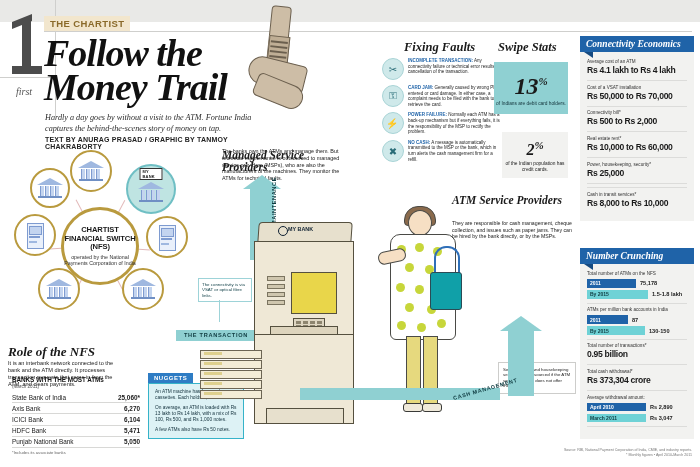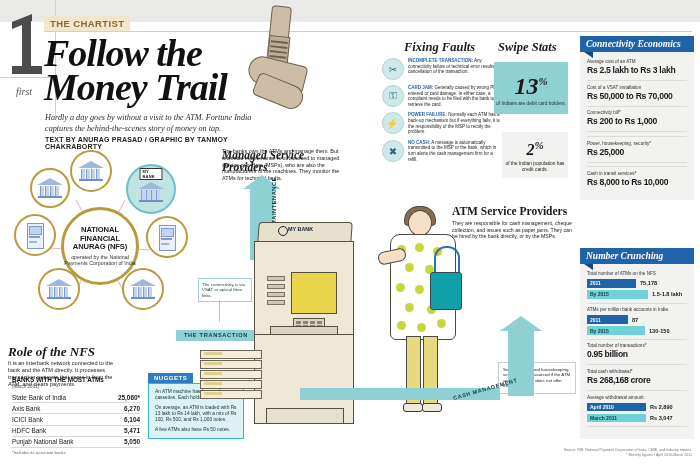--- a/index.html
+++ b/index.html
@@ -131,21 +131,21 @@
   .p-dress{position:absolute;left:8px;top:24px;width:64px;height:104px;background:#ffffff;border:1.3px solid #4a4a46;border-radius:10px 10px 6px 6px;}
   .p-dot{position:absolute;width:9px;height:9px;border-radius:50%;background:#c7d63a;}
   .p-legL{position:absolute;left:24px;top:126px;width:13px;height:70px;background:#e6d97e;border:1.2px solid #4a4a46;}
   .p-legR{position:absolute;left:41px;top:126px;width:13px;height:70px;background:#e6d97e;border:1.2px solid #4a4a46;}
   .p-shoe{position:absolute;top:193px;width:18px;height:7px;background:#efe9da;border:1.2px solid #3a3a38;border-radius:3px;}
   .p-bag{position:absolute;left:48px;top:62px;width:30px;height:36px;background:#10a0a8;border:1.3px solid #2b4b55;border-radius:3px;}
   .p-strap{position:absolute;left:52px;top:36px;width:22px;height:30px;border:2px solid #2f6fb8;border-bottom:none;border-radius:12px 12px 0 0;}
   .p-arm{position:absolute;left:-4px;top:40px;width:26px;height:11px;background:#f6dfc4;border:1.2px solid #4a4a46;border-radius:6px;transform:rotate(-12deg);}
 
   
-  .asp-h{position:absolute;left:452px;top:205px;width:150px;font-family:"Liberation Serif",serif;font-weight:bold;font-size:11.5px;}
+  .asp-h{position:absolute;left:452px;top:194px;width:150px;font-family:"Liberation Serif",serif;font-style:italic;font-weight:bold;font-size:11.5px;}
   .asp-b{position:absolute;left:452px;top:220px;width:122px;font-size:5.2px;line-height:6.6px;color:#222;}
 
   .vanbox{position:absolute;left:452px;top:247px;width:118px;height:110px;background:#fff;border:1px solid #cdcdcb;}
   .van-n{position:absolute;left:8px;top:8px;font-family:"Liberation Serif",serif;font-style:italic;font-weight:bold;font-size:22px;line-height:22px;}
   .van-c{position:absolute;left:10px;top:32px;width:58px;font-size:5px;line-height:6px;text-align:center;color:#222;}
   .van{position:absolute;left:6px;top:62px;width:72px;height:38px;}
   .van .bodyv{position:absolute;left:0;top:8px;width:66px;height:22px;background:#2f7fc4;border:1.2px solid #204a6b;border-radius:3px;}
   .van .cab{position:absolute;left:40px;top:2px;width:26px;height:14px;background:#bfe0f2;border:1.2px solid #204a6b;border-radius:3px 6px 0 0;}
   .van .wh{position:absolute;top:26px;width:11px;height:11px;border-radius:50%;background:#2c3e4a;border:1.2px solid #16242c;}
   .guard{position:absolute;left:78px;top:20px;width:34px;height:86px;}
@@ -302,21 +302,21 @@
         <div class="roof"></div>
           <div class="col" style="left:3px"></div>
           <div class="col" style="left:8px"></div>
         <div class="col" style="left:13px"></div>
           <div class="col" style="left:18px"></div>
           <div class="base"></div>
       </div>
     </div>
 
     <div class="nfs-core">
-      <div class="t1">NATIONAL FINANCIAL ANURAG (NFS)</div>
+      <div class="t1">CHARTIST FINANCIAL SWITCH (NFS)</div>
       <div class="t2">operated by the National Payments Corporation of India</div>
     </div>
   </div>
 
   <div class="role-h">Role of the NFS</div>
   <div class="role-b">It is an interbank network connected to the bank and the ATM directly. It processes transaction requests that come in from the ATM, and clears payments.</div>
 
   <div class="banks">
     <h4>BANKS WITH THE MOST ATMs</h4>
     <div class="sub">(March 2011)</div>
@@ -502,33 +502,37 @@
   <div class="ss2">
     <div class="ss-n"><span>2</span><sup>%</sup></div>
     <div class="ss-c">of the Indian population has credit cards.</div>
   </div>
 
   <div class="panel" style="top:36px;">
     <div class="ptab">Connectivity Economics</div>
     <div class="pbody" id="oe-body">
         <div class="row">
           <div class="lab">Average cost of an ATM</div>
-          <div class="val">Rs 2.5 lakh to Rs 3 lakh</div>
+          <div class="val">Rs 4.1 lakh to Rs 4 lakh</div>
         </div>
         <div class="hr"></div>
         <div class="row">
           <div class="lab">Cost of a VSAT installation</div>
           <div class="val">Rs 50,000 to Rs 70,000</div>
         </div>
         <div class="hr"></div>
         <div class="row">
           <div class="lab">Connectivity bill*</div>
-          <div class="val">Rs 200 to Rs 1,000</div>
-        </div>
-        <div class="hr"></div>
+          <div class="val">Rs 500 to Rs 2,000</div>
+        </div>
+        <div class="hr"></div>
+        <div class="row">
+          <div class="lab">Real estate rent*</div>
+          <div class="val">Rs 10,000 to Rs 60,000</div>
+        </div>
         <div class="hr"></div>
         <div class="row">
           <div class="lab">Power, housekeeping, security*</div>
           <div class="val">Rs 25,000</div>
         </div>
         <div class="hr"></div>
         <div class="hr"></div>
         <div class="row">
           <div class="lab">Cash in transit services*</div>
           <div class="val">Rs 8,000 to Rs 10,000</div>
@@ -563,21 +567,21 @@
           </div>
         </div>
         <div class="hr"></div>
         <div class="row">
           <div class="lab">Total number of transactions*</div>
           <div class="val">0.95 billion</div>
         </div>
         <div class="hr"></div>
         <div class="row">
           <div class="lab">Total cash withdrawal*</div>
-          <div class="val">Rs 268,168 crore</div>
+          <div class="val">Rs 373,304 crore</div>
         </div>
         <div class="hr"></div>
         <div>
           <div class="grp-lab">Average withdrawal amount:</div>
           <div class="barrow">
             <div class="bar dk" style="width:56px">April 2010</div>
             <div class="bv">Rs 2,890</div>
           </div>
           <div class="barrow">
             <div class="bar lt" style="width:56px">March 2011</div>

